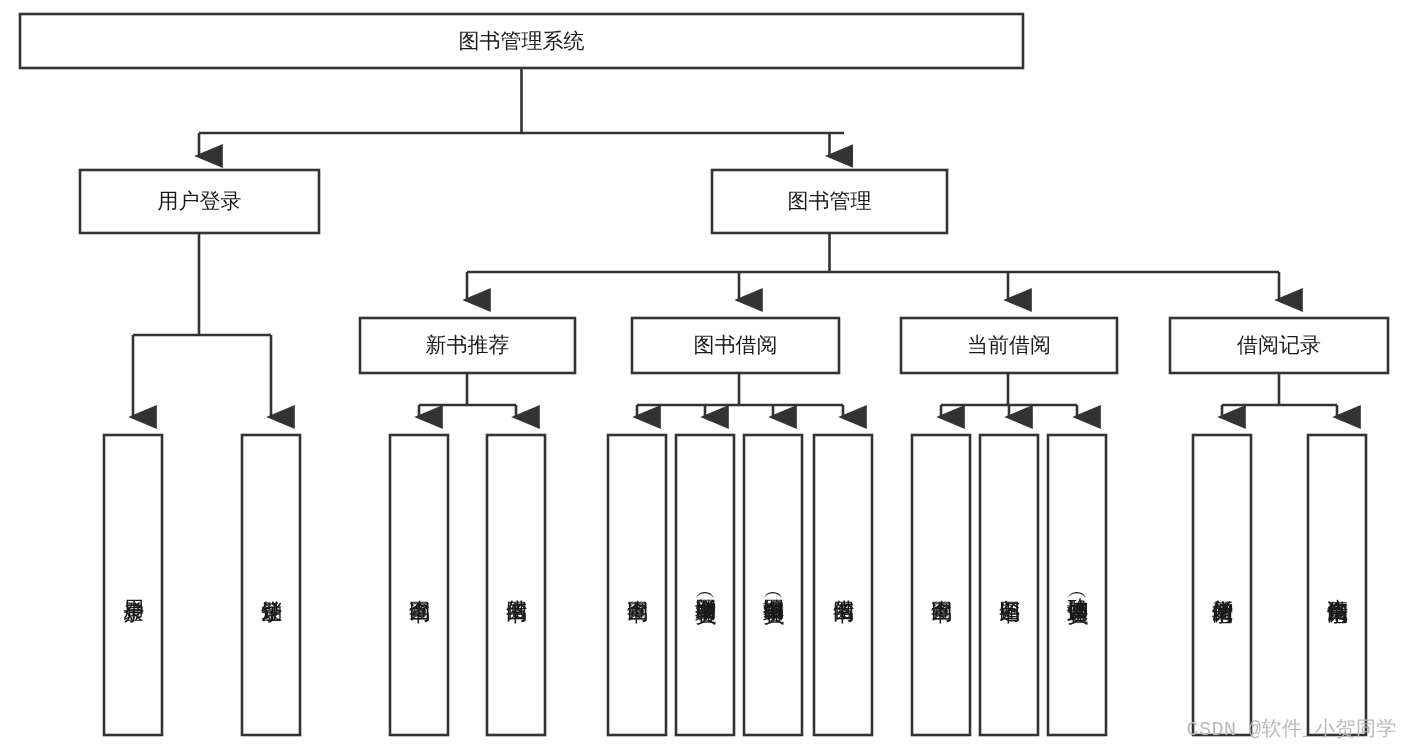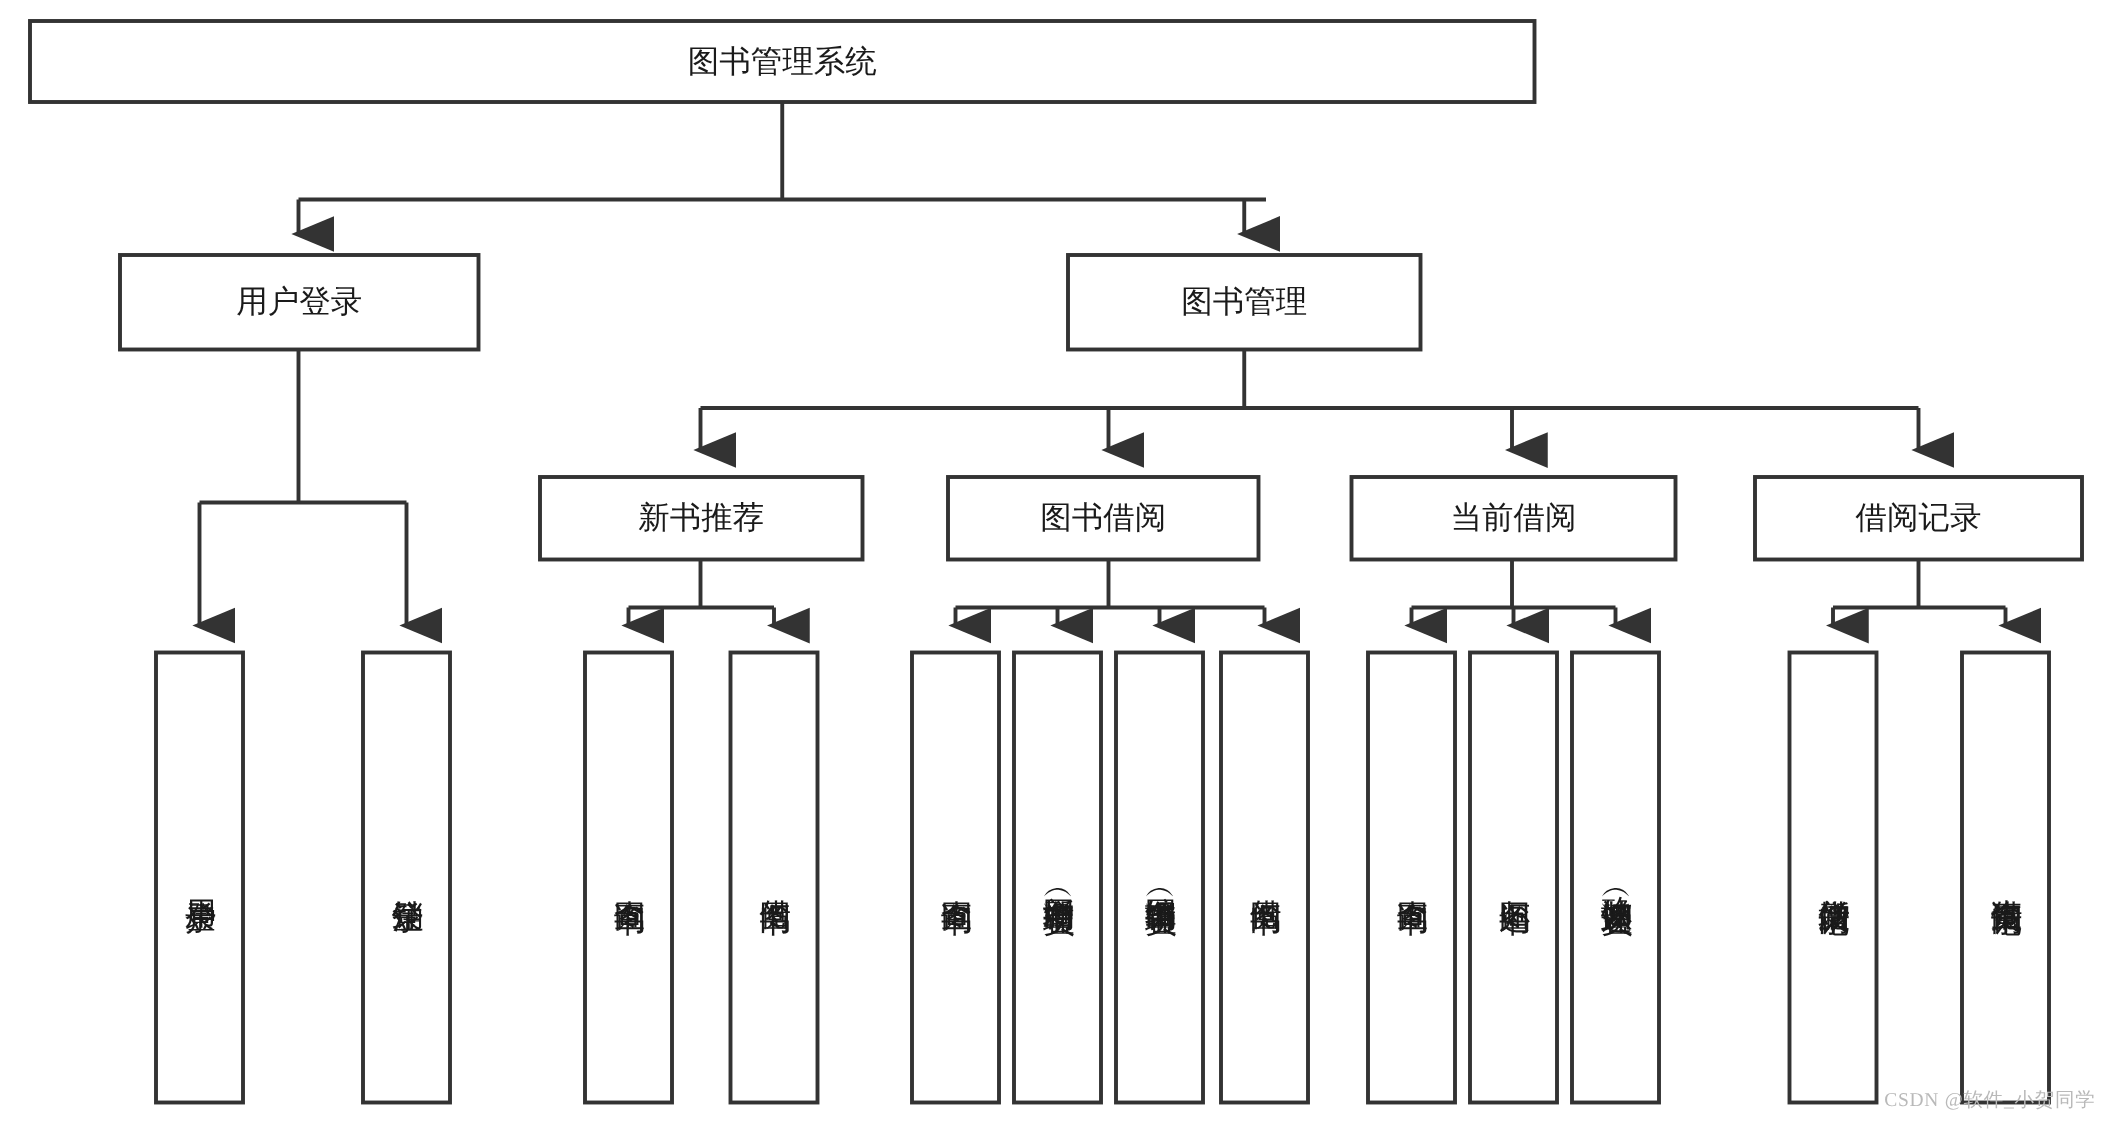--- a/index.html
+++ b/index.html
@@ -55,22 +55,22 @@
     fill: none;
   }
   .arrow-head {
     fill: #333333;
     stroke: none;
   }
   .watermark {
     position: absolute;
     right: 8px;
     bottom: 5px;
-    font-family: Liberation Serif, serif;
-    font-size: 13px;
+    font-family: Liberation Mono, monospace;
+    font-size: 20px;
     color: #b9b9b9;
     letter-spacing: 0.5px;
     white-space: nowrap;
     pointer-events: none;
   }
 </style>
 </head>
 <body>
 
 <svg id="diagram" viewBox="0 0 1405 747" xmlns="http://www.w3.org/2000/svg">

